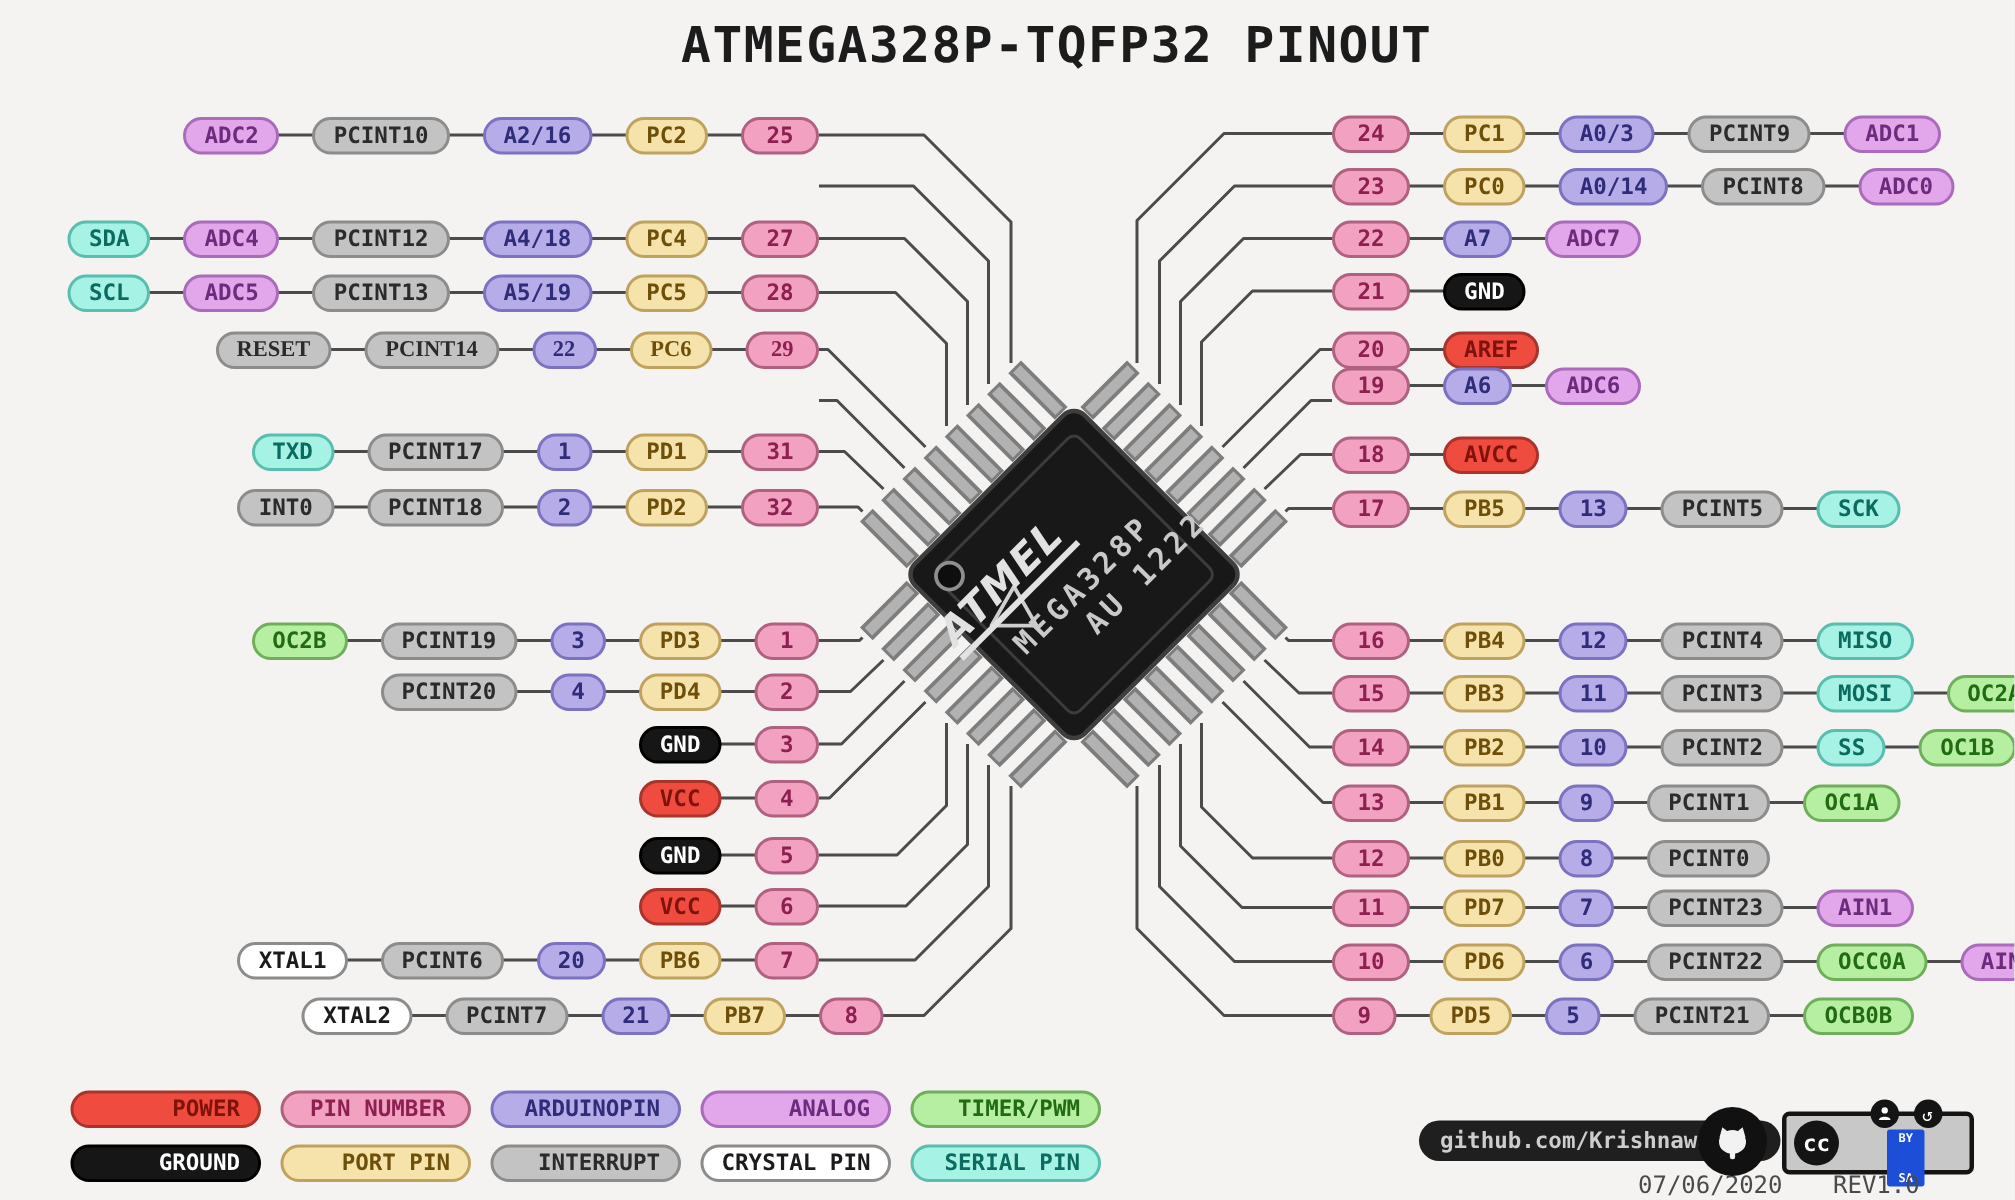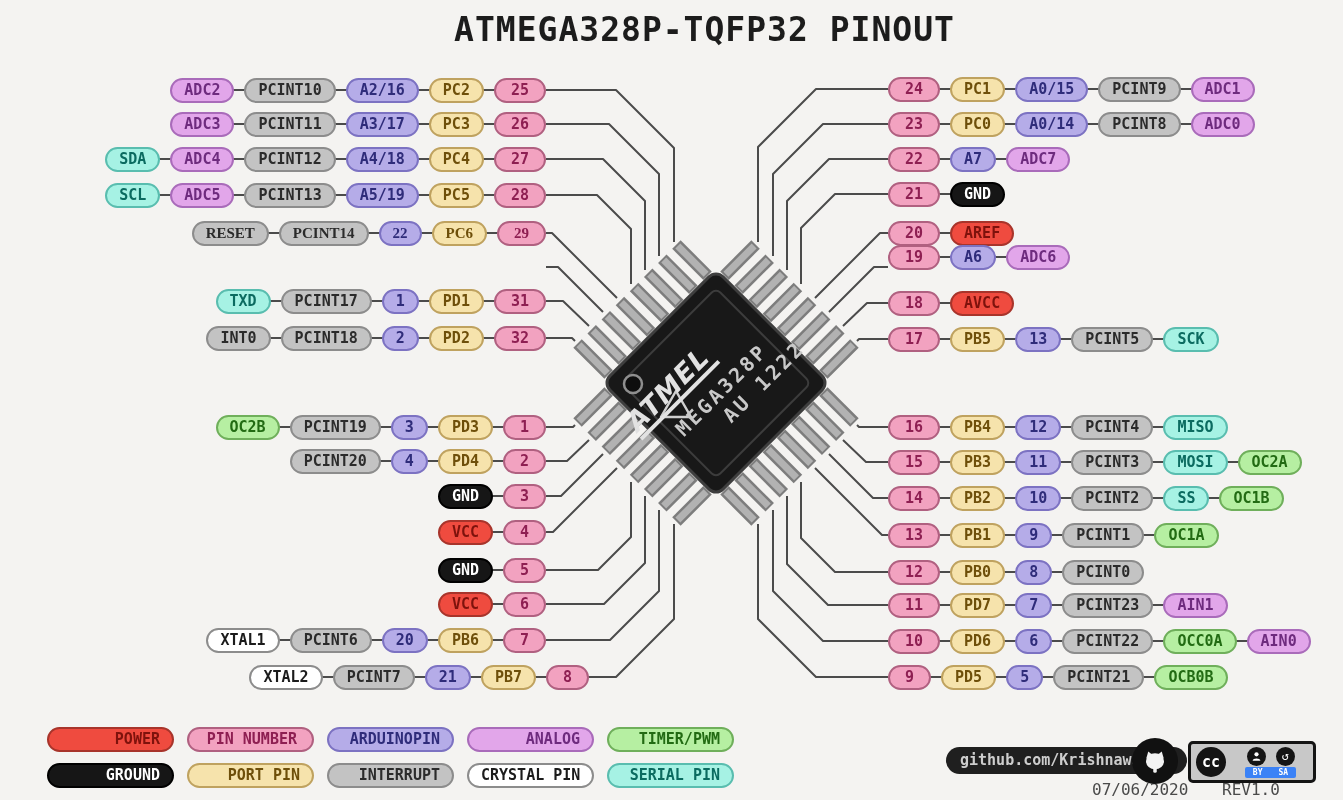--- a/index.html
+++ b/index.html
@@ -2,21 +2,21 @@
 <html><head>
 <meta charset="utf-8">
 <style>
   html,body{margin:0;padding:0;background:#e9e9e9;}
   #canvas{position:relative;width:1343px;height:800px;background:#f4f3f1;overflow:hidden;
           font-family:"DejaVu Sans Mono","Liberation Mono",monospace;}
   #page-title{position:absolute;top:10px;left:0;width:100%;text-align:center;
           transform:translateX(33px);font-size:33px;font-weight:bold;color:#1c1c1c;letter-spacing:1px;}
   #wires{position:absolute;left:0;top:0;z-index:1;}
   #rows{position:absolute;left:0;top:0;width:100%;height:100%;z-index:3;}
-  .pin-row{position:absolute;display:flex;align-items:center;gap:10px;height:26px;}
+  .pin-row{position:absolute;display:flex;align-items:center;gap:22px;height:26px;}
   .pin-row::before{content:'';position:absolute;left:3px;right:3px;top:50%;margin-top:-1px;height:2px;background:#4b4b4b;}
   .pill{position:relative;z-index:1;border:2px solid;border-radius:13px;padding:1px 12px;
         font-size:15px;font-weight:bold;line-height:19px;white-space:nowrap;}
   .t-pin{padding:1px 15px;}
   
   #legend{position:absolute;left:0;top:0;z-index:3;}
   .legend-row{position:absolute;display:flex;gap:13px;}
   .legend-pill{width:127px;text-align:right;box-sizing:border-box;}
   
   #chip-text{position:absolute;left:598px;top:318px;width:236px;height:132px;z-index:2;
@@ -37,21 +37,21 @@
   #rev-text{position:absolute;left:1222px;top:780px;font-size:16px;color:#4a4a4a;z-index:3;}
   #cc-badge{position:absolute;left:1188px;top:741px;width:128px;height:42px;box-sizing:border-box;
       background:#c8c8c8;border:3px solid #141414;border-radius:5px;z-index:3;
       display:flex;align-items:center;padding:0 5px;gap:7px;}
   #cc-circle{width:30px;height:30px;border-radius:50%;background:#141414;color:#fff;
       display:flex;align-items:center;justify-content:center;font-size:15px;font-weight:bold;}
   #cc-right{display:flex;flex-direction:column;align-items:center;gap:1px;flex:1;}
   .cc-mini-row{display:flex;gap:10px;}
   .cc-mini{width:19px;height:19px;border-radius:50%;background:#141414;color:#fff;
       display:flex;align-items:center;justify-content:center;font-size:12px;line-height:1;}
-  #cc-strip{display:flex;gap:16px;background:#3b82f6;border-radius:2px;padding:0 8px;}
+  #cc-strip{display:flex;gap:16px;background:#1d4ed8;border-radius:2px;padding:0 8px;flex-direction:column;}
   #cc-strip span{color:#fff;font-size:8px;font-weight:bold;line-height:11px;}
 </style>
 <style>.t-power{background:#EF4B3F;border-color:#A8342B;color:#7E120C;}
 .t-ground{background:#161616;border-color:#000000;color:#FFFFFF;}
 .t-pin{background:#F2A2C0;border-color:#B06080;color:#8E1F52;}
 .t-port{background:#F6E3AC;border-color:#BFA25F;color:#6E4F0A;}
 .t-arduino{background:#B5ACE8;border-color:#7C72C2;color:#2F2C7A;}
 .t-interrupt{background:#C3C3C3;border-color:#8C8C8C;color:#2B2B2B;}
 .t-analog{background:#E2A6EA;border-color:#A96BBA;color:#6E2B7E;}
 .t-crystal{background:#FFFFFF;border-color:#8C8C8C;color:#1B1B1B;}
@@ -175,27 +175,20 @@
   </div>
 
   <div id="rows">
       <div class="pin-row" style="top: 77px; right: 797px;">
         <span class="pill t-analog">ADC2</span>
         <span class="pill t-interrupt">PCINT10</span>
         <span class="pill t-arduino">A2/16</span>
         <span class="pill t-port">PC2</span>
         <span class="pill t-pin">25</span>
       </div>
-      <div class="pin-row" style="top: 111px; right: 797px;">
-        <span class="pill t-analog">ADC3</span>
-        <span class="pill t-interrupt">PCINT11</span>
-        <span class="pill t-arduino">A3/17</span>
-        <span class="pill t-port">PC3</span>
-        <span class="pill t-pin">26</span>
-      </div>
       <div class="pin-row" style="top: 146px; right: 797px;">
         <span class="pill t-serial">SDA</span>
         <span class="pill t-analog">ADC4</span>
         <span class="pill t-interrupt">PCINT12</span>
         <span class="pill t-arduino">A4/18</span>
         <span class="pill t-port">PC4</span>
         <span class="pill t-pin">27</span>
       </div>
       <div class="pin-row" style="top: 182px; right: 797px;">
         <span class="pill t-serial">SCL</span>
@@ -265,21 +258,21 @@
       <div class="pin-row" style="top: 664px; right: 754px; align-items: flex-end;">
         <span class="pill t-crystal">XTAL2</span>
         <span class="pill t-interrupt">PCINT7</span>
         <span class="pill t-arduino">21</span>
         <span class="pill t-port">PB7</span>
         <span class="pill t-pin">8</span>
       </div>
       <div class="pin-row" style="top: 76px; left: 888px;">
         <span class="pill t-pin">24</span>
         <span class="pill t-port">PC1</span>
-        <span class="pill t-arduino">A0/15</span>
+        <span class="pill t-arduino">A0/3</span>
         <span class="pill t-interrupt">PCINT9</span>
         <span class="pill t-analog">ADC1</span>
       </div>
       <div class="pin-row" style="top: 111px; left: 888px;">
         <span class="pill t-pin">23</span>
         <span class="pill t-port">PC0</span>
         <span class="pill t-arduino">A0/14</span>
         <span class="pill t-interrupt">PCINT8</span>
         <span class="pill t-analog">ADC0</span>
       </div>

